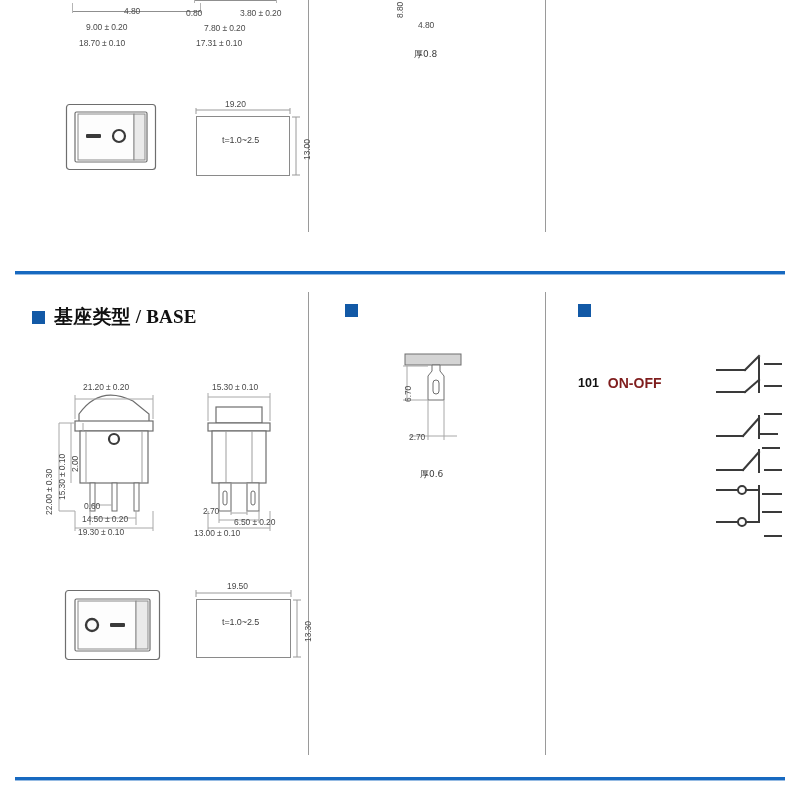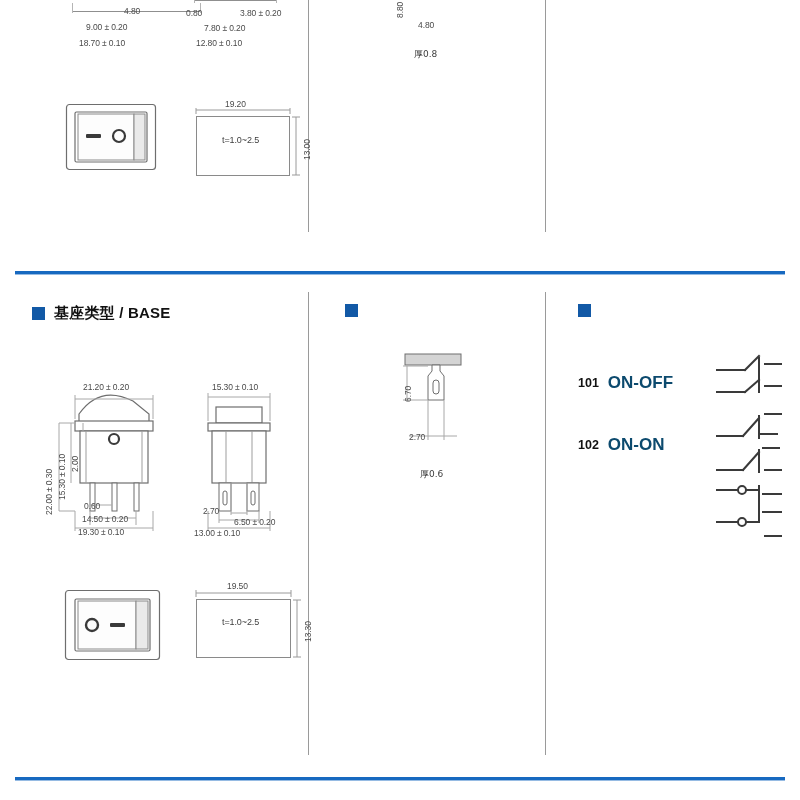--- a/index.html
+++ b/index.html
@@ -27,22 +27,22 @@
     background:#9a9a9a;
   }
 
   
   .sec-head{position:absolute;display:flex;align-items:center;gap:9px;white-space:nowrap;}
   .sec-sq{
     width:13px;height:13px;background:#1259a6;
     display:block;flex:0 0 13px;
   }
   .sec-txt{
-    font-size:15px;font-weight:bold;letter-spacing:.2px;color:#111;
-    font-family:Liberation Sans, sans-serif;
+    font-size:19px;font-weight:bold;letter-spacing:.2px;color:#111;
+    font-family:Liberation Serif, serif;
   }
 
   
   .dim{
     position:absolute;
     font-size:8.5px;
     color:#4a4a4a;
     font-family:"Liberation Sans","DejaVu Sans",sans-serif;
     white-space:nowrap;
     letter-spacing:-.1px;
@@ -58,21 +58,21 @@
   .lnh{height:1px;}
   .lnv{width:1px;}
 
   
   .fn-row{position:absolute;display:flex;align-items:center;}
   .fn-code{
     font-size:12.5px;font-weight:bold;color:#111;white-space:nowrap;
     font-family:"Liberation Sans","DejaVu Sans",sans-serif;
   }
   .fn-label{
-    font-size:17px;font-weight:bold;color:#0c4a6e;white-space:nowrap;
+    font-size:14px;font-weight:bold;color:#7f1d1d;white-space:nowrap;
     margin-left:9px;
     font-family:"Liberation Sans","DejaVu Sans",sans-serif;
   }
   svg{display:block;overflow:visible;}
 </style>
 </head>
 <body>
 
 <div class="page">
 
@@ -118,21 +118,21 @@
       </svg>
 
       <div class="ln lnh" style="left:6px;top:40px;width:82px;background:#8f8f8f;"></div>
 
       <div class="ln lnv" style="left:6px;top:33px;height:10px;background:#b5b5b5;"></div>
       <div class="ln lnv" style="left:88px;top:33px;height:10px;background:#b5b5b5;"></div>
     </div>
     <div class="dim" style="left:186px;top:8px;">0.80</div>
     <div class="dim" style="left:240px;top:8px;text-align:right;">3.80 ± 0.20</div>
     <div class="dim" style="left:204px;top:23px;">7.80 ± 0.20</div>
-    <div class="dim" style="left:196px;top:38px;">12.80 ± 0.10</div>
+    <div class="dim" style="left:196px;top:38px;">17.31 ± 0.10</div>
 
     <div class="abs" style="left:400px;top:-36px;width:120px;height:80px;">
       <svg width="120" height="60" viewBox="0 0 120 60">
         <g fill="none" stroke="#6e6e6e" stroke-width="1">
           <rect x="24" y="-30" width="24" height="48" rx="4"></rect>
           <path d="M31 -2 a5 5 0 1 1 10 0 c0 4 -5 9 -5 9 c0 0 -5 -5 -5 -9 z"></path>
         </g>
         <g stroke="#9a9a9a" stroke-width="1">
           <line x1="2" y1="18" x2="24" y2="18"></line>
           <line x1="24" y1="26" x2="24" y2="34"></line>
@@ -341,24 +341,20 @@
           <line x1="30" y1="16" x2="44" y2="2"></line>
           <line x1="44" y1="4" x2="44" y2="38"></line>
           <line x1="2" y1="38" x2="30" y2="38"></line>
           <line x1="30" y1="38" x2="44" y2="26"></line>
           <line x1="50" y1="10" x2="66" y2="10"></line>
           <line x1="50" y1="32" x2="66" y2="32"></line>
         </g>
       </svg>
     </div>
 
-    <div class="fn-row" style="left:578px;top:155px;width:200px;height:36px;">
-      <span class="fn-code">102</span>
-      <span class="fn-label">ON-ON</span>
-    </div>
     <div class="abs" style="left:715px;top:136px;">
       <svg width="68" height="72" viewBox="0 0 68 72">
         <g stroke="#3a3a3a" stroke-width="2" fill="none" stroke-linecap="square">
           <line x1="2" y1="28" x2="28" y2="28"></line>
           <line x1="28" y1="28" x2="44" y2="10"></line>
           <line x1="44" y1="8" x2="44" y2="30"></line>
           <line x1="50" y1="6" x2="66" y2="6"></line>
           <line x1="46" y1="26" x2="62" y2="26"></line>
           <line x1="2" y1="62" x2="28" y2="62"></line>
           <line x1="28" y1="62" x2="44" y2="44"></line>

